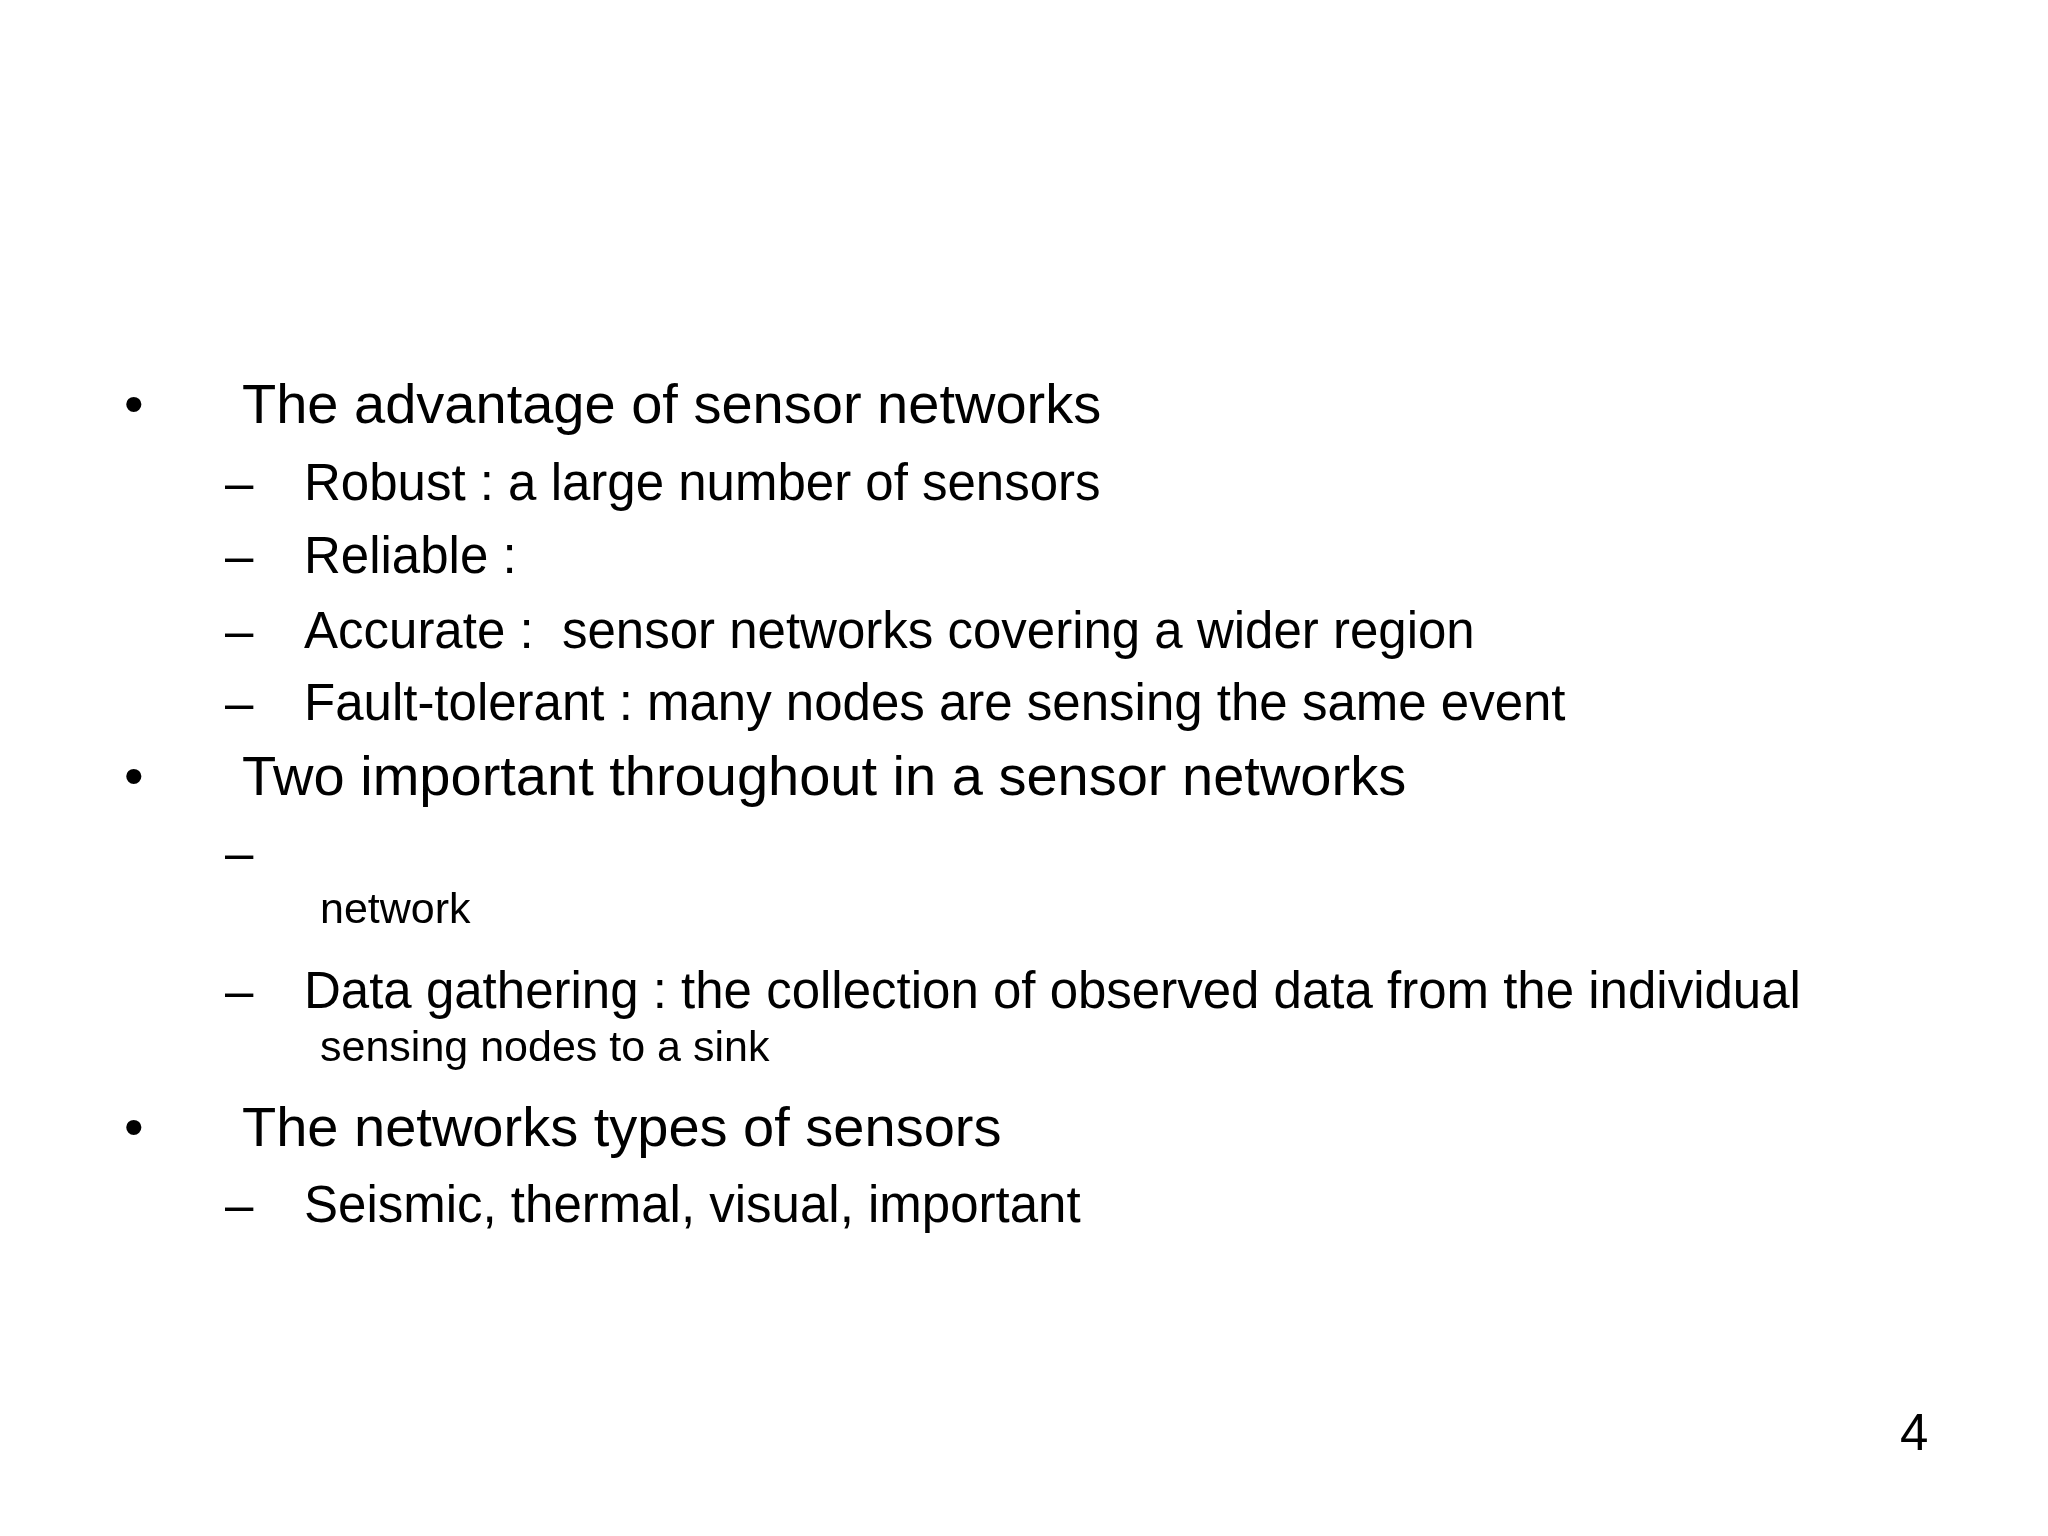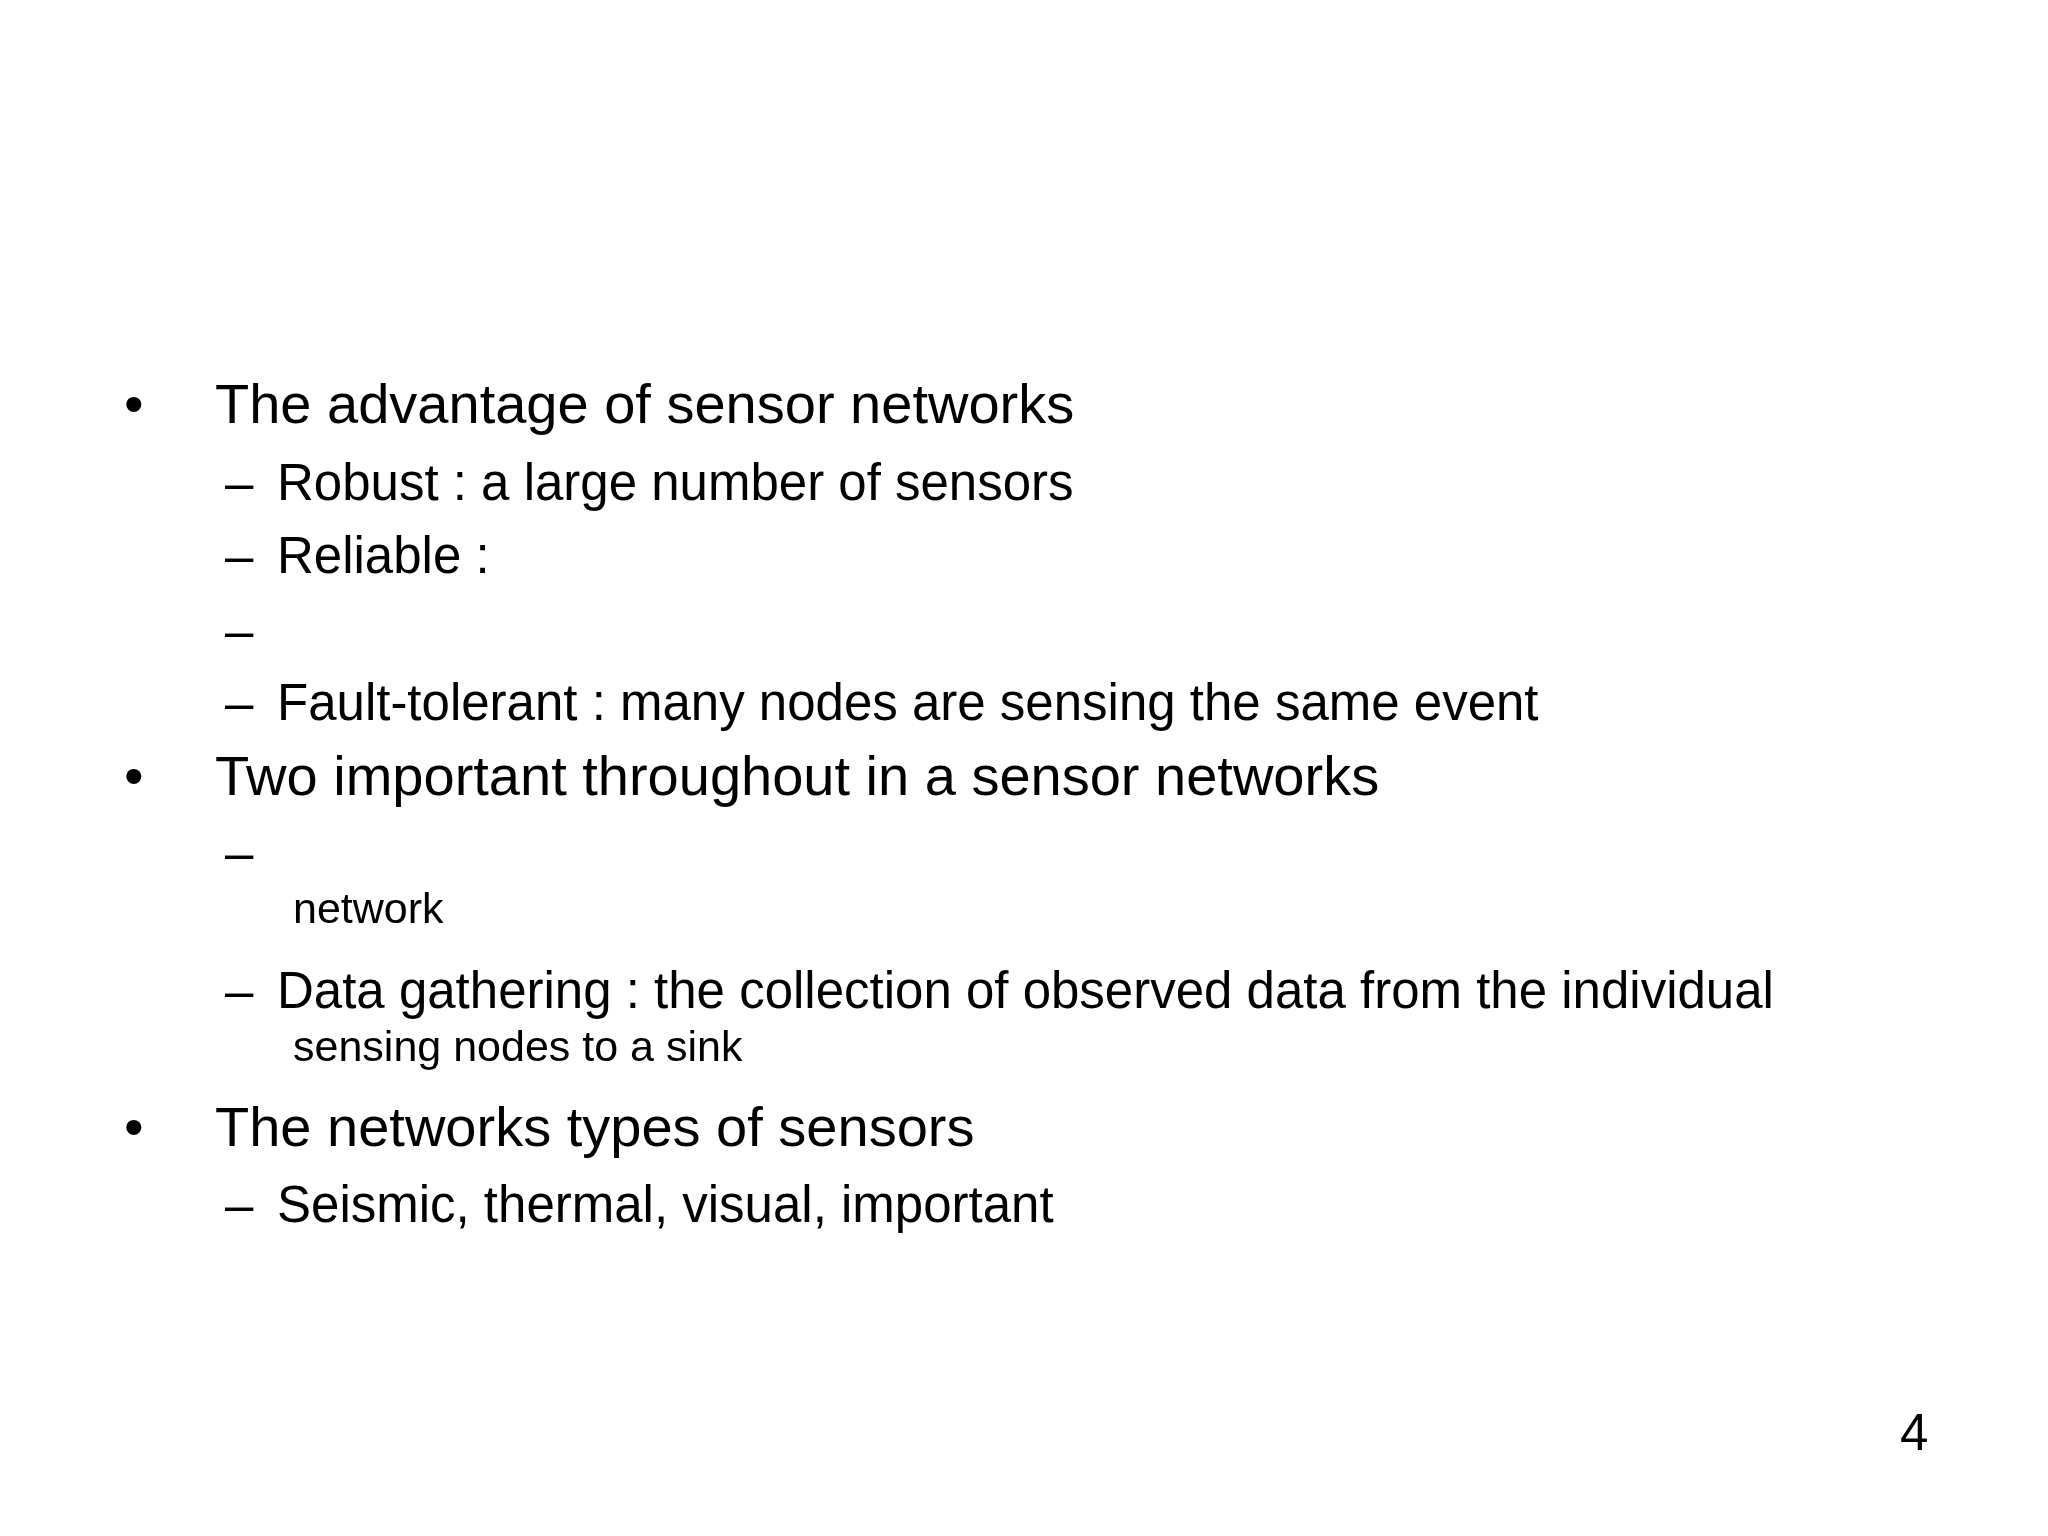--- a/index.html
+++ b/index.html
@@ -35,20 +35,21 @@
     position: absolute;
     top: 0;
     white-space: pre;
   }
   .lvl1 .marker { left: 124px; }
   .lvl2 .marker { left: 225px; }
   .line .text {
     position: absolute;
     top: 0;
     white-space: pre;
+    margin-left: 27px;
   }
   .lvl1 .text { left: 215px; }
   .lvl2 .text { left: 277px; }
   .cont .text { left: 293px; }
   .pagenum {
     position: absolute;
     left: 1900px;
     top: 1407px;
     font-size: 51px;
     line-height: 1;
@@ -70,20 +71,21 @@
     <span class="text">Robust : a large number of sensors</span>
   </div>
 
   <div class="line lvl2" style="top:530px">
     <span class="marker">–</span>
     <span class="text">Reliable :</span>
   </div>
 
   <div class="line lvl2" style="top:605px">
     <span class="marker">–</span>
+    <span class="text">Accurate :  sensor networks covering a wider region</span>
   </div>
 
   <div class="line lvl2" style="top:677px">
     <span class="marker">–</span>
     <span class="text">Fault-tolerant : many nodes are sensing the same event</span>
   </div>
 
   <div class="line lvl1" style="top:748px">
     <span class="marker">•</span>
     <span class="text">Two important throughout in a sensor networks</span>

